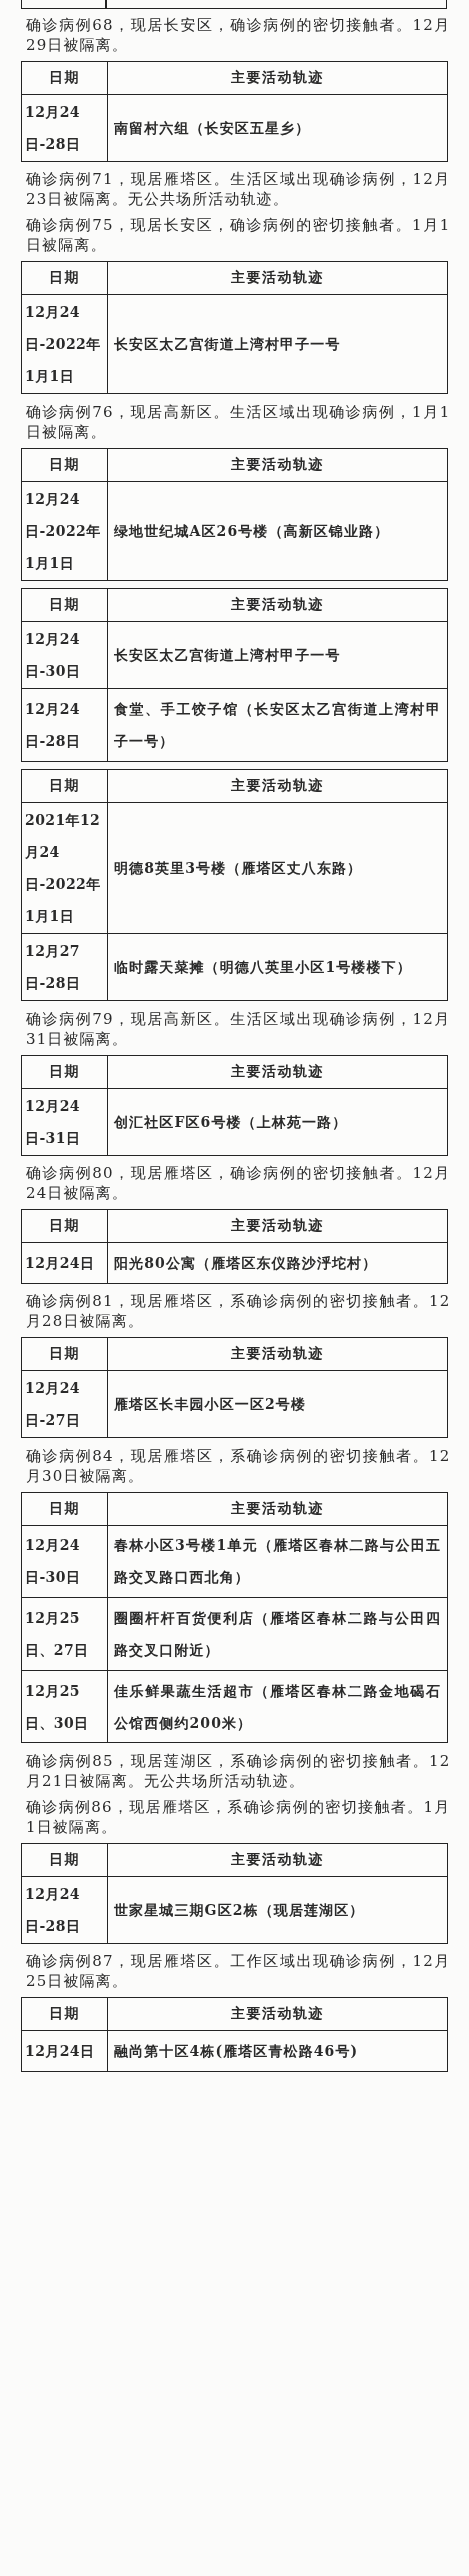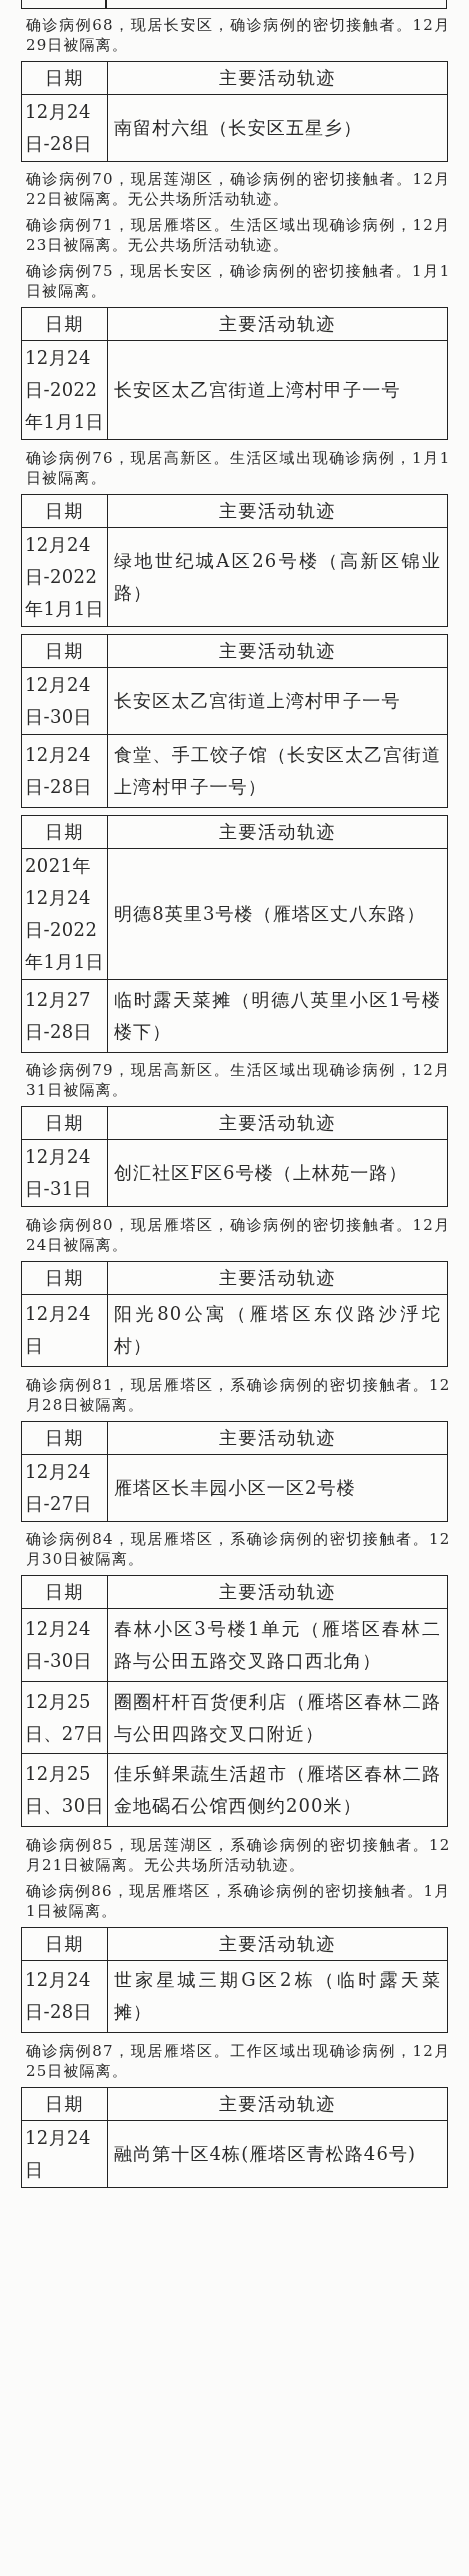--- a/index.html
+++ b/index.html
@@ -35,22 +35,22 @@
   }
   table.tbl{
     border-collapse:collapse;
     table-layout:fixed;
     width:427px;
     margin:3px 0 7.5px 21px;
     background:#fcfcfb;
   }
   .tbl th,.tbl td{
     border:1.5px solid #242424;
-    font-weight:normal;
-    font-size:18px;
+    font-weight:bold;
+    font-size:14px;
   }
   .tbl th{
     height:32px;
     text-align:center;
     letter-spacing:1.5px;
     padding:0;
   }
   .tbl td{
     line-height:32px;
     vertical-align:middle;
@@ -85,21 +85,20 @@
       </tr>
     </thead>
     <tbody>
       <tr>
         <td class="c1">12月24日-28日</td>
         <td class="c2">南留村六组（长安区五星乡）</td>
       </tr>
     </tbody>
   </table>
 
-  <p class="para">确诊病例70，现居莲湖区，确诊病例的密切接触者。12月22日被隔离。无公共场所活动轨迹。</p>
   <p class="para">确诊病例71，现居雁塔区。生活区域出现确诊病例，12月23日被隔离。无公共场所活动轨迹。</p>
   <p class="para">确诊病例75，现居长安区，确诊病例的密切接触者。1月1日被隔离。</p>
 
   <table class="tbl">
     <thead>
       <tr>
         <th class="c1">日期</th>
         <th class="c2">主要活动轨迹</th>
       </tr>
     </thead>
@@ -250,21 +249,21 @@
   <table class="tbl">
     <thead>
       <tr>
         <th class="c1">日期</th>
         <th class="c2">主要活动轨迹</th>
       </tr>
     </thead>
     <tbody>
       <tr>
         <td class="c1">12月24日-28日</td>
-        <td class="c2">世家星城三期G区2栋（临时露天菜摊）</td>
+        <td class="c2">世家星城三期G区2栋（现居莲湖区）</td>
       </tr>
     </tbody>
   </table>
 
   <p class="para">确诊病例87，现居雁塔区。工作区域出现确诊病例，12月25日被隔离。</p>
 
   <table class="tbl">
     <thead>
       <tr>
         <th class="c1">日期</th>

